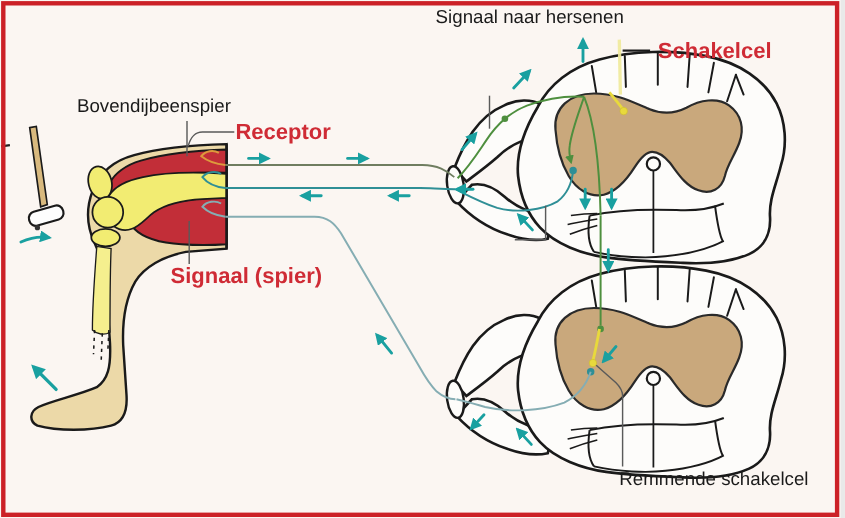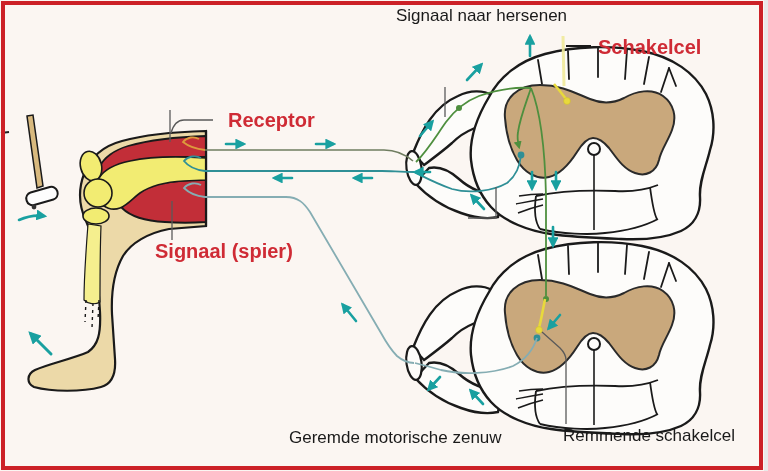--- a/index.html
+++ b/index.html
@@ -186,17 +186,17 @@
       <path class="arrow" marker-end="url(#ah)" d="M 560,315 L 549,328"></path>
       <path class="arrow" marker-end="url(#ah)" d="M 440,377 L 429,389"></path>
       <path class="arrow" marker-end="url(#ah)" d="M 483,404 L 471,391"></path>
       <path class="arrow" marker-end="url(#ah)" d="M 356,321 L 343,305"></path>
       <path class="arrow arrow-big" marker-end="url(#ah)" d="M 51,354 L 31,334"></path>
     </g>
   </svg>
 
   <div class="lbl" style="left:396px;top:7px">Signaal naar hersenen</div>
   <div class="lbl lbl-red" style="left:598px;top:36px">Schakelcel</div>
-  <div class="lbl lbl-red" style="left:228px;top:109px">Receptor</div>
+  <div class="lbl" style="left:70px;top:88px">Bovendijbeenspier</div>
+  <div class="lbl lbl-red" style="left:214px;top:109px">Receptor</div>
   <div class="lbl lbl-red" style="left:155px;top:240px">Signaal (spier)</div>
-  <div class="lbl" style="left:289px;top:429px">Geremde motorische zenuw</div>
   <div class="lbl" style="left:563px;top:427px">Remmende schakelcel</div>
 </div>
 
 </body></html>

